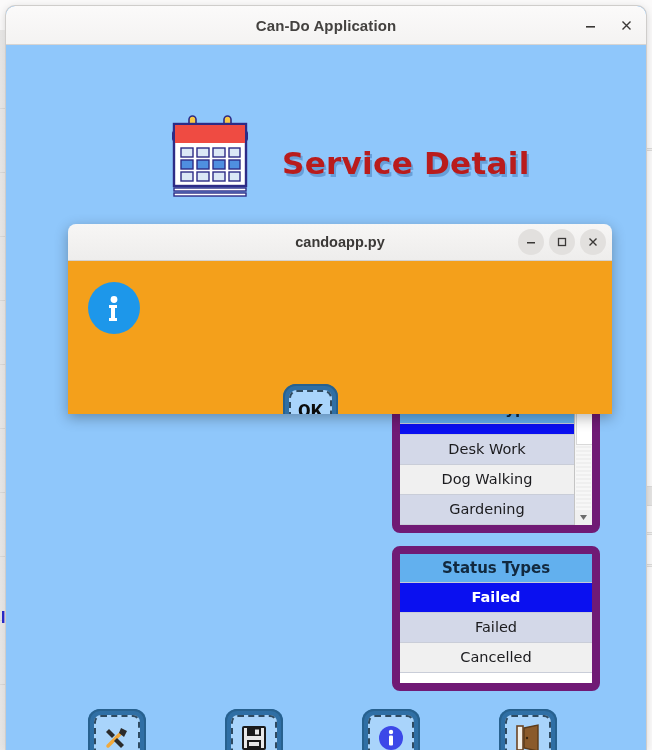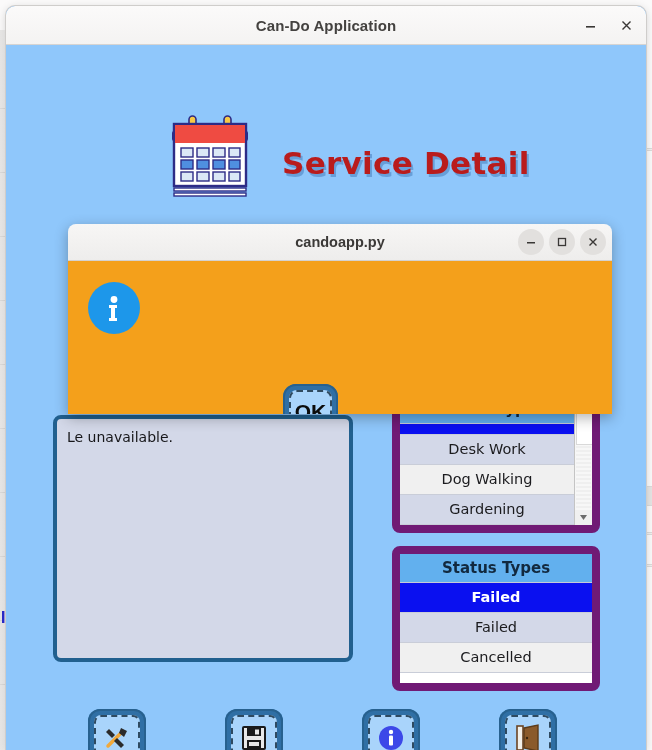--- a/index.html
+++ b/index.html
@@ -254,21 +254,21 @@
     background: #2f6fa5;
     box-shadow: inset 0 0 0 2px #27618f;
     display: flex; align-items: center; justify-content: center;
   }
   .dlg-ok .inner {
     width: 43px; height: 43px; border-radius: 8px;
     background: #a9d4fb;
     outline: 2px dashed #2f4a60; outline-offset: -2px;
     display: flex; align-items: center; justify-content: center;
     font-size: 21px; font-weight: bold; color: #0b0b0b;
-    font-family: Liberation Sans, sans-serif;
+    font-family: Liberation Mono, monospace;
   }
 </style>
 </head>
 <body>
 
 <div id="root">
 
   <div class="bg-desktop">
     <div class="bg-window"></div>
     <div class="bg-strip" style="left:636px; top:148px; width:16px; height:1px;"></div>
@@ -342,22 +342,20 @@
         </div>
         <div class="page-title">Service Detail</div>
       </div>
 
       <div class="photo-frame">
         <div class="photo-img"></div>
       </div>
 
       <div class="address">302-477 Elizabeth St</div>
 
-      <div class="notes-panel">Le
-unavailable.</div>
 
       <div class="listbox" style="left:386px; top:342px; width:208px; height:146px;">
         <div class="listbox-inner">
           <div class="listbox-items">
             <div class="lb-head">Service Types</div>
             <div class="lb-item sel"></div>
             <div class="lb-item norm">Desk Work</div>
             <div class="lb-item alt">Dog Walking</div>
             <div class="lb-item norm">Gardening</div>
           </div>

